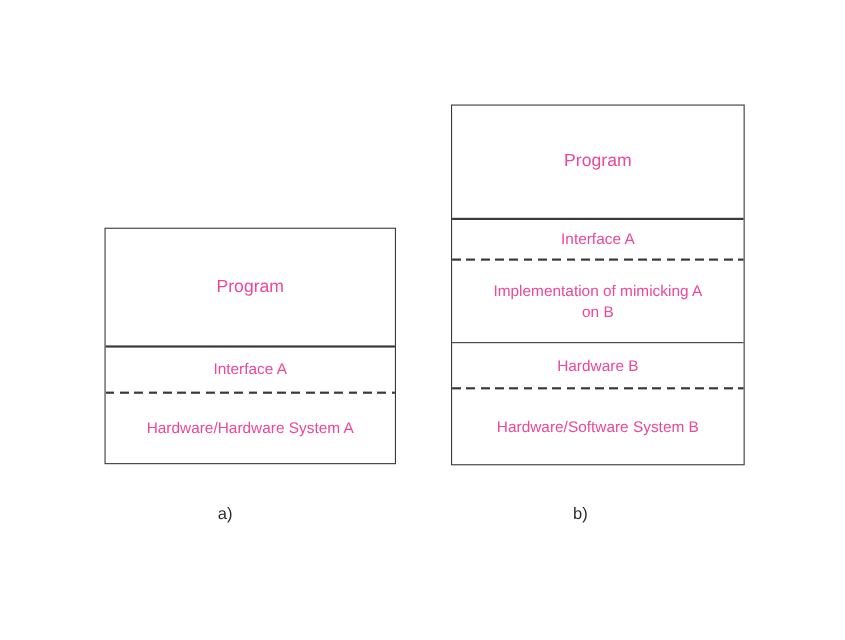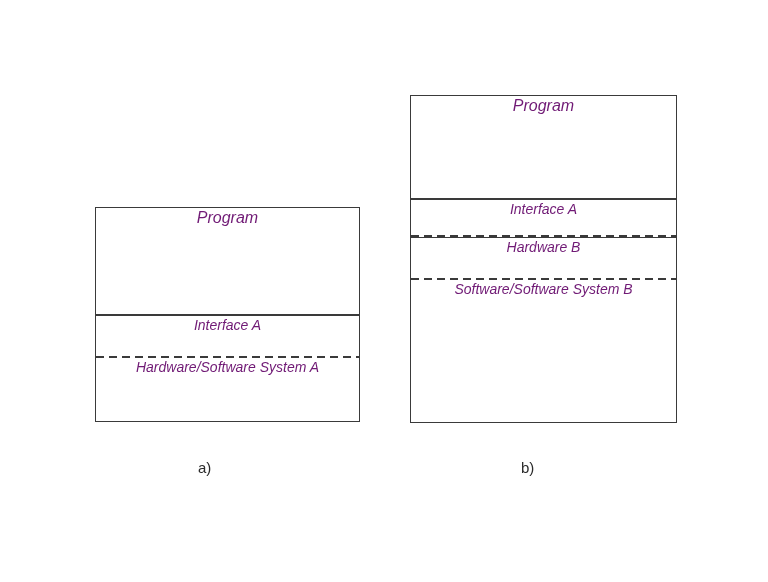--- a/index.html
+++ b/index.html
@@ -30,28 +30,28 @@
     height: 215px;
   }
   .stack-b {
     left: 410px;
     top: 95px;
     width: 267px;
     height: 328px;
   }
   .layer {
     display: flex;
+    align-items: center;
     justify-content: center;
     text-align: center;
-    color: #701a75;
+    color: #ec4899;
     font-size: 14px;
     line-height: 1.3;
     white-space: pre-line;
     flex: 0 0 auto;
-    font-style: italic;
   }
   .layer.grow { flex: 1 1 auto; }
   .layer.program { font-size: 16px; }
   .divider {
     flex: 0 0 auto;
     width: 100%;
   }
   .divider.solid {
     height: 1.5px;
     background: #3a3a3a;
@@ -80,39 +80,43 @@
   <div class="stack stack-a">
     <div class="layer program" style="height:106px">
       <span>Program</span>
     </div>
     <div class="divider solid"></div>
     <div class="layer" style="height:40px">
       <span>Interface A</span>
     </div>
     <div class="divider dashed"></div>
     <div class="layer grow">
-      <span>Hardware/Software System A</span>
+      <span>Hardware/Hardware System A</span>
     </div>
   </div>
 
   <div class="stack stack-b">
     <div class="layer program" style="height:102px">
       <span>Program</span>
     </div>
     <div class="divider solid"></div>
     <div class="layer" style="height:35px">
       <span>Interface A</span>
     </div>
     <div class="divider dashed"></div>
+    <div class="layer" style="height:74px">
+      <span>Implementation of mimicking A
+on B</span>
+    </div>
     <div class="divider solid"></div>
     <div class="layer" style="height:40px">
       <span>Hardware B</span>
     </div>
     <div class="divider dashed"></div>
     <div class="layer grow">
-      <span>Software/Software System B</span>
+      <span>Hardware/Software System B</span>
     </div>
   </div>
 
   <div class="caption caption-a">a)</div>
   <div class="caption caption-b">b)</div>
 
 </div>
 
 </body></html>

